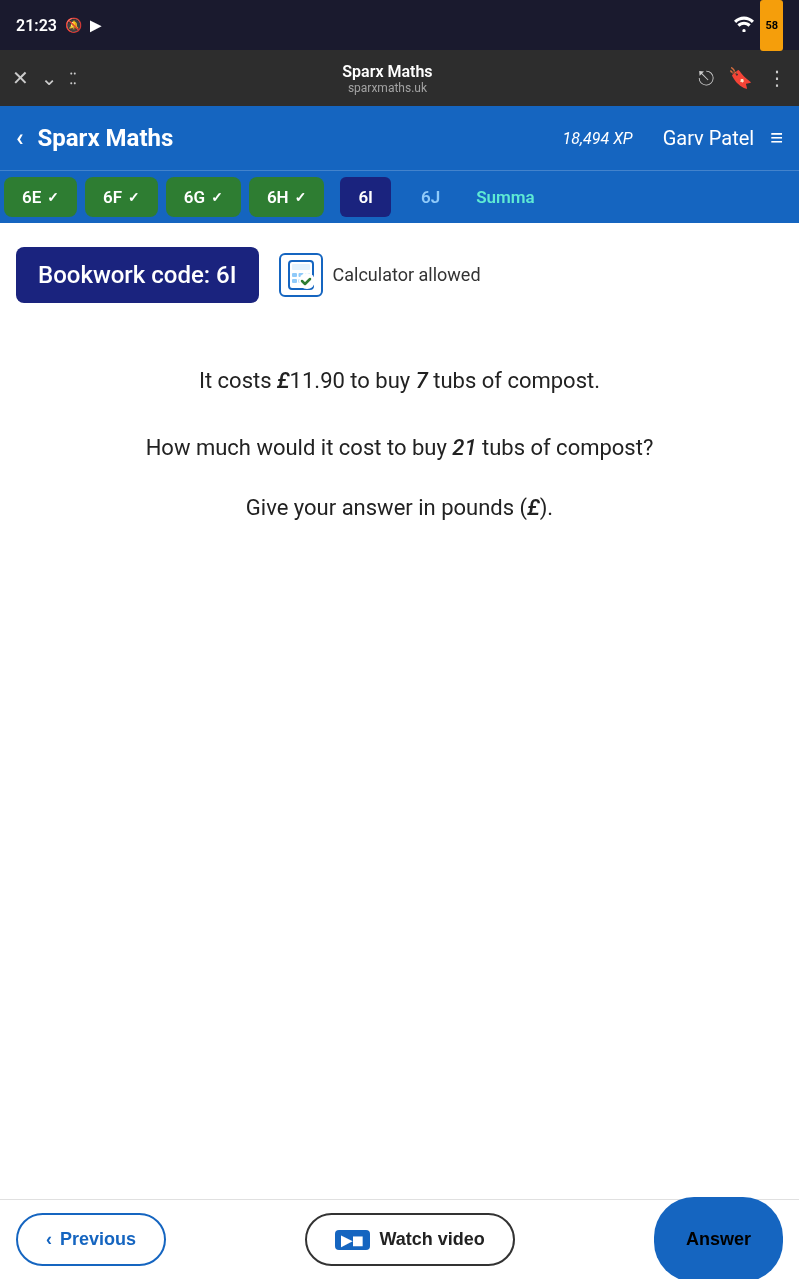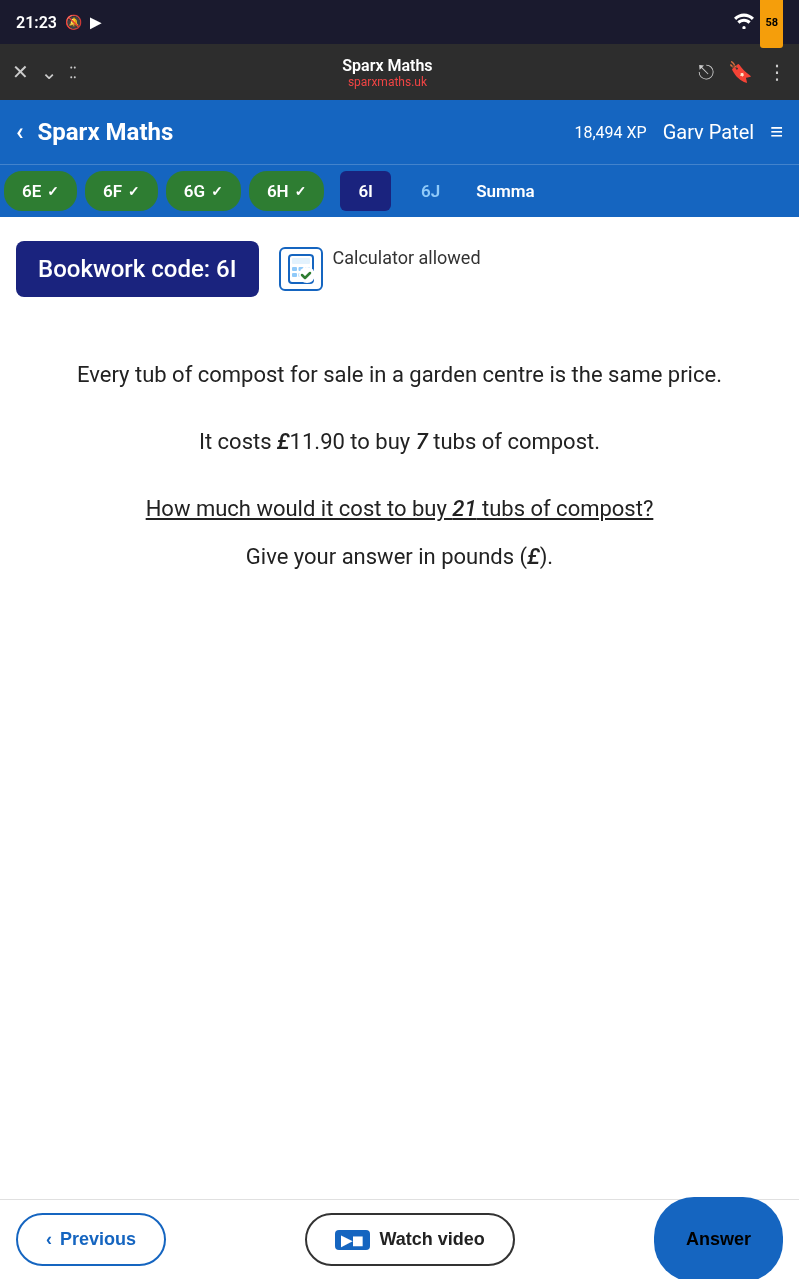--- a/index.html
+++ b/index.html
@@ -14,21 +14,21 @@
     }
 
     
     .status-bar {
       background: #1a1a2e;
       color: #fff;
       display: flex;
       align-items: center;
       justify-content: space-between;
       padding: 6px 16px;
-      height: 44px;
+      height: 50px;
     }
     .status-bar-left {
       font-size: 16px;
       font-weight: 600;
       display: flex;
       align-items: center;
       gap: 8px;
     }
     .status-bar-right {
       display: flex;
@@ -62,21 +62,21 @@
     .browser-url-area {
       flex: 1;
       text-align: center;
     }
     .browser-url-title {
       color: #fff;
       font-size: 16px;
       font-weight: 600;
     }
     .browser-url-sub {
-      color: #ef4444;
+      color: #a3a3a3;
       font-size: 12px;
     }
     .browser-actions {
       display: flex;
       gap: 14px;
       color: #ccc;
       font-size: 20px;
     }
 
     
@@ -96,21 +96,22 @@
     }
     .app-header-title {
       color: #fff;
       font-size: 24px;
       font-weight: bold;
       flex: 1;
     }
     .app-header-xp {
       color: #fff;
       font-size: 16px;
-      margin-right: 16px;
+      margin-right: 30px;
+      font-style: italic;
     }
     .app-header-user {
       color: #fff;
       font-size: 20px;
       margin-right: 16px;
     }
     .app-header-menu {
       color: #fff;
       font-size: 22px;
       cursor: pointer;
@@ -132,35 +133,35 @@
       font-weight: 600;
       white-space: nowrap;
       cursor: pointer;
       display: flex;
       align-items: center;
       gap: 6px;
     }
     .tab-item.completed {
       background: #2e7d32;
       color: #fff;
-      border-radius: 18px;
+      border-radius: 8px;
       margin: 6px 4px;
     }
     .tab-item.active {
       background: #1a237e;
       color: #fff;
       border-radius: 6px;
       margin: 6px 12px;
     }
     .tab-item.next {
       color: #90caf9;
       padding: 10px 18px;
     }
     .tab-item.summary {
-      color: #ffffff;
+      color: #5eead4;
     }
     .tab-item .check {
       color: #fff;
       font-size: 14px;
     }
 
     
     .content-area {
       padding: 24px 16px;
       background: #fff;
@@ -177,20 +178,21 @@
     .bookwork-badge {
       background: #1a237e;
       color: #fff;
       border-radius: 8px;
       padding: 14px 22px;
       font-size: 24px;
       font-weight: 500;
     }
     .calculator-badge {
       display: flex;
+      align-items: center;
       gap: 10px;
     }
     .calculator-icon {
       width: 44px;
       height: 44px;
       border: 2px solid #1565c0;
       border-radius: 6px;
       display: flex;
       align-items: center;
       justify-content: center;
@@ -368,25 +370,24 @@
 
           <circle cx="22" cy="22" r="8" fill="white"></circle>
           <path d="M17 22l3 3 5-5" stroke="#2e7d32" stroke-width="2.5" stroke-linecap="round" stroke-linejoin="round"></path>
         </svg>
       </div>
       <span class="calculator-label">Calculator allowed</span>
     </div>
   </div>
 
   <div class="question-text">
-    <p style="margin-bottom: 32px;">Every tub of compost for sale in a garden centre is the same price.</p>
     <p style="margin-bottom: 32px;">
       It costs <span class="math-val">£</span>11.90 to buy <span class="math-val">7</span> tubs of compost.
     </p>
-    <p style="margin-bottom: 12px; text-decoration: underline;">
+    <p style="margin-bottom: 25px;">
       How much would it cost to buy <span class="math-val">21</span> tubs of compost?
     </p>
     <p>
       Give your answer in pounds (<span class="math-val">£</span>).
     </p>
   </div>
 
 </div>
 
 <div class="bottom-nav">

